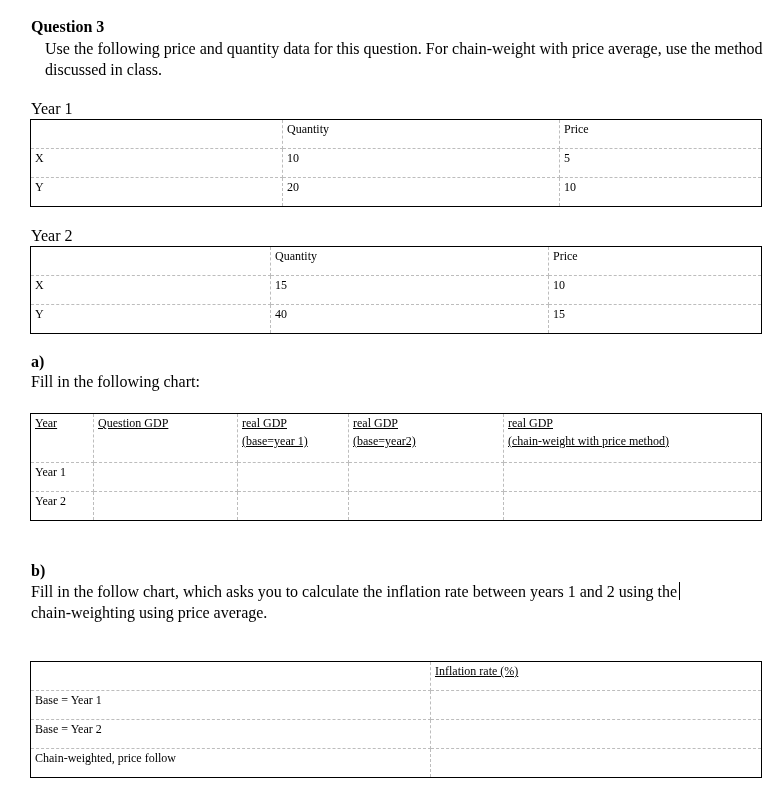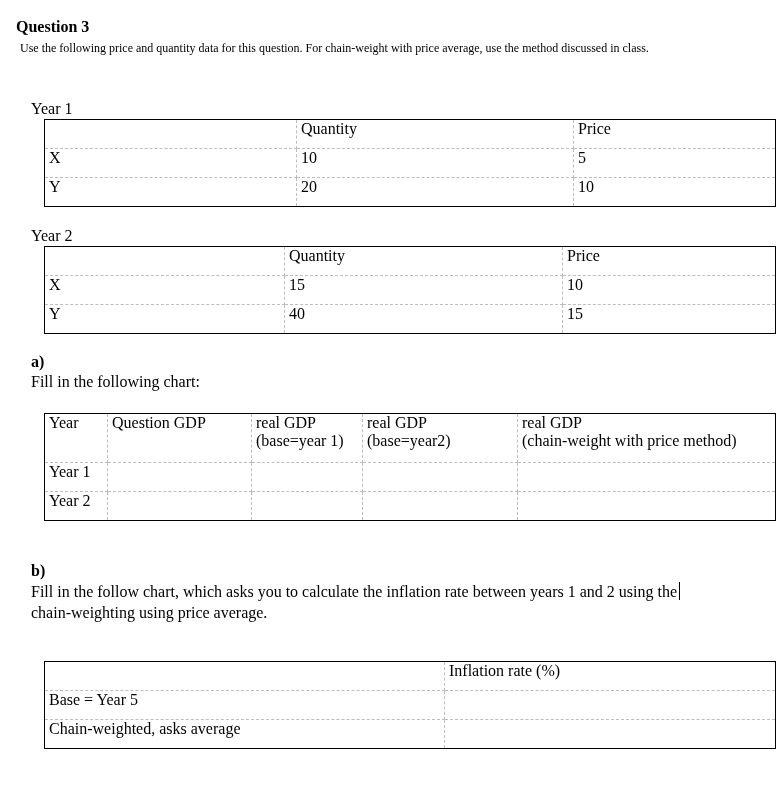--- a/index.html
+++ b/index.html
@@ -2,26 +2,26 @@
 <html><head>
 <meta charset="utf-8">
 <style>
   html, body { margin: 0; padding: 0; background: #ffffff; }
   body {
     width: 780px; height: 792px; overflow: hidden; position: relative;
     font-family: "Liberation Serif", "DejaVu Serif", serif;
     color: #000; font-size: 16px;
   }
   .abs { position: absolute; }
-  .title { left: 16px; top: 18px; font-weight: bold; font-size: 16px; line-height: 18px; }
-  .para { left: 20px; top: 38px; width: 720px; line-height: 21px; font-size: 12px; }
+  .title { left: 31px; top: 18px; font-weight: bold; font-size: 16px; line-height: 18px; }
+  .para { left: 45px; top: 38px; width: 720px; line-height: 21px; font-size: 16px; }
   .label { left: 31px; font-size: 16px; line-height: 18px; }
   table.grid {
     position: absolute; border-collapse: collapse;
-    border: 1.5px solid #000; font-size: 16px; margin-left: 14px;
+    border: 1.5px solid #000; font-size: 12px;
   }
   table.grid td {
     border-right: 1px dashed #bdbdbd; border-bottom: 1px dashed #bdbdbd;
     padding: 0 4px; vertical-align: top; line-height: 18px;
   }
   table.grid tr:last-child td { border-bottom: none; }
   table.grid td:last-child { border-right: none; }
   .squiggle { text-decoration: underline wavy #d00000; text-decoration-thickness: 1px; text-underline-offset: 3px; }
   .caret { display: inline-block; width: 1px; height: 18px; background: #000; vertical-align: -3px; margin-left: 2px; }
 </style>
@@ -70,21 +70,21 @@
     <td>40</td>
     <td>15</td>
   </tr>
 </tbody>
   </table>
 
 <div class="abs label" style="top:353px; font-weight:bold;">a)</div>
 <div class="abs label" style="top:373px;text-align:right;">Fill in the following chart:</div>
 <table class="grid" style="left:30px; top:413px; width:732px;">
   <tbody>
-      <tr style="height:49px;">
+      <tr style="height:49px;text-decoration:underline;">
     <td style="width:54px;">
           <div>Year</div>
         </td>
     <td style="width:135px;">
           <div>Question GDP</div>
         </td>
     <td style="width:102px;">
           <div>real GDP</div>
           <div>(base=year 1)</div>
         </td>
@@ -114,26 +114,30 @@
 </tbody>
   </table>
 
 <div class="abs label" style="top:562px; font-weight:bold;">b)</div>
 <div class="abs" style="left:31px; top:581px; width:740px; line-height:21px;font-family:Liberation Serif, serif;">
   <div><span>Fill in the follow chart, which asks you to calculate the inflation rate between years 1 and 2 using the</span><span class="caret"></span></div>
   <div>chain-weighting using price average.</div>
 </div>
 <table class="grid" style="left:30px; top:661px; width:732px;">
   <tbody>
-      <tr style="height:29px;">
+      <tr style="height:29px;text-decoration:underline;">
     <td style="width:391px;"></td>
     <td>Inflation rate (%)</td>
   </tr>
   <tr style="height:29px;">
-    <td>Base = Year 5</td>
+    <td>Base = Year 1</td>
     <td></td>
   </tr>
   <tr style="height:29px;">
-    <td>Chain-weighted, asks average</td>
+    <td>Base = Year 2</td>
+    <td></td>
+  </tr>
+  <tr style="height:29px;">
+    <td>Chain-weighted, price follow</td>
     <td></td>
   </tr>
 </tbody>
   </table>
 
 </body></html>

